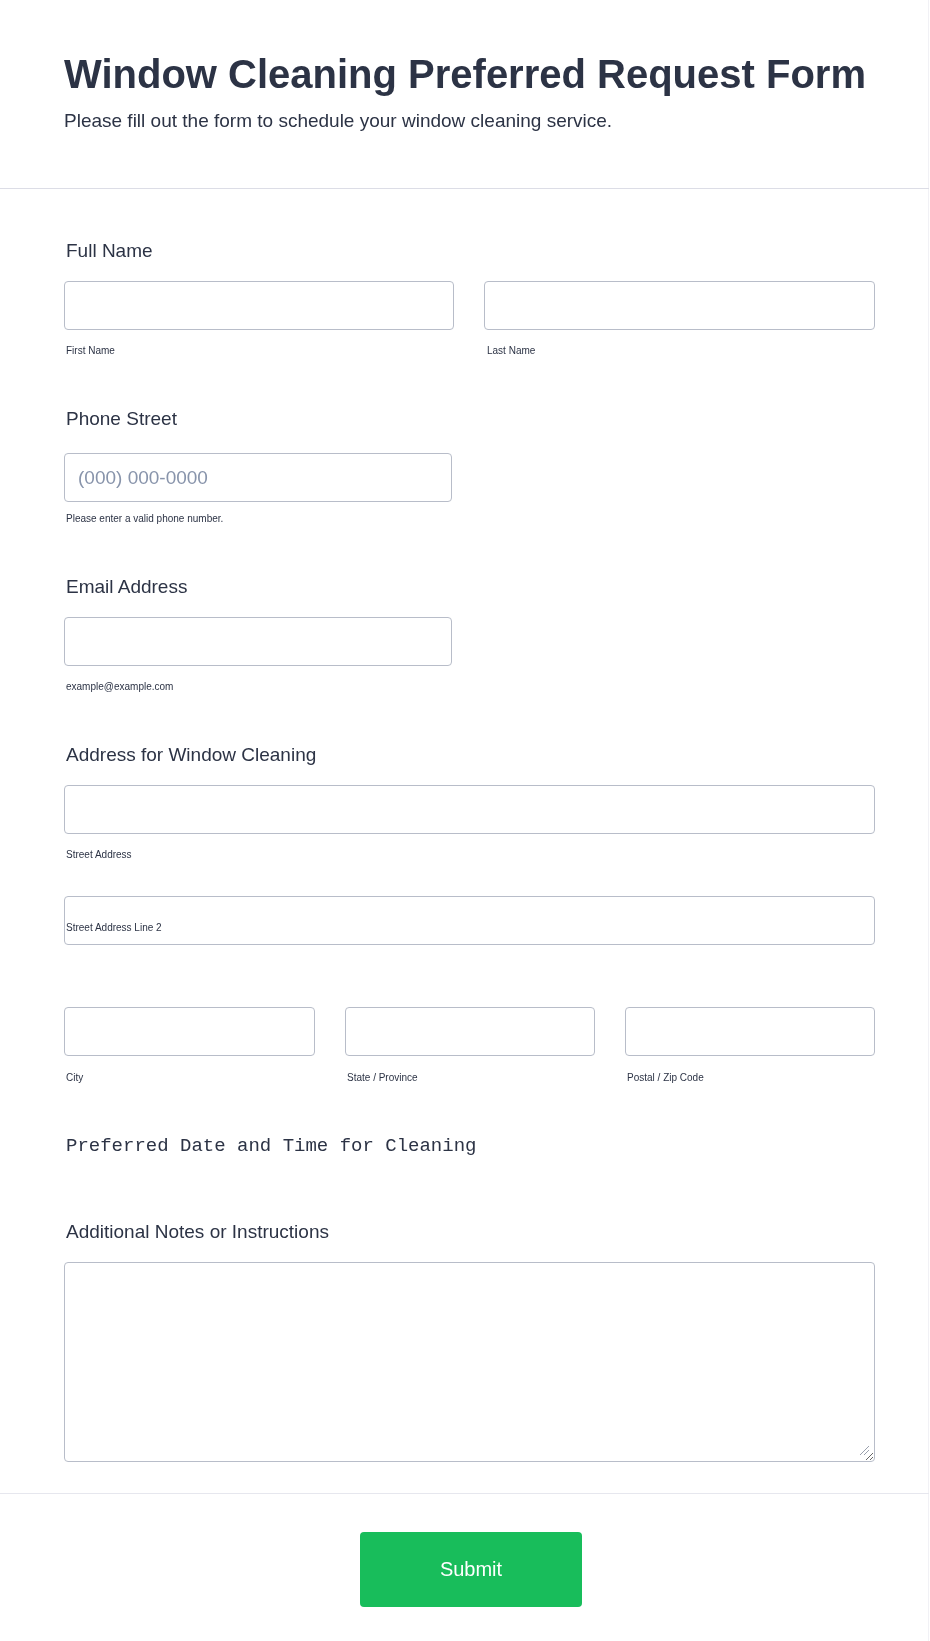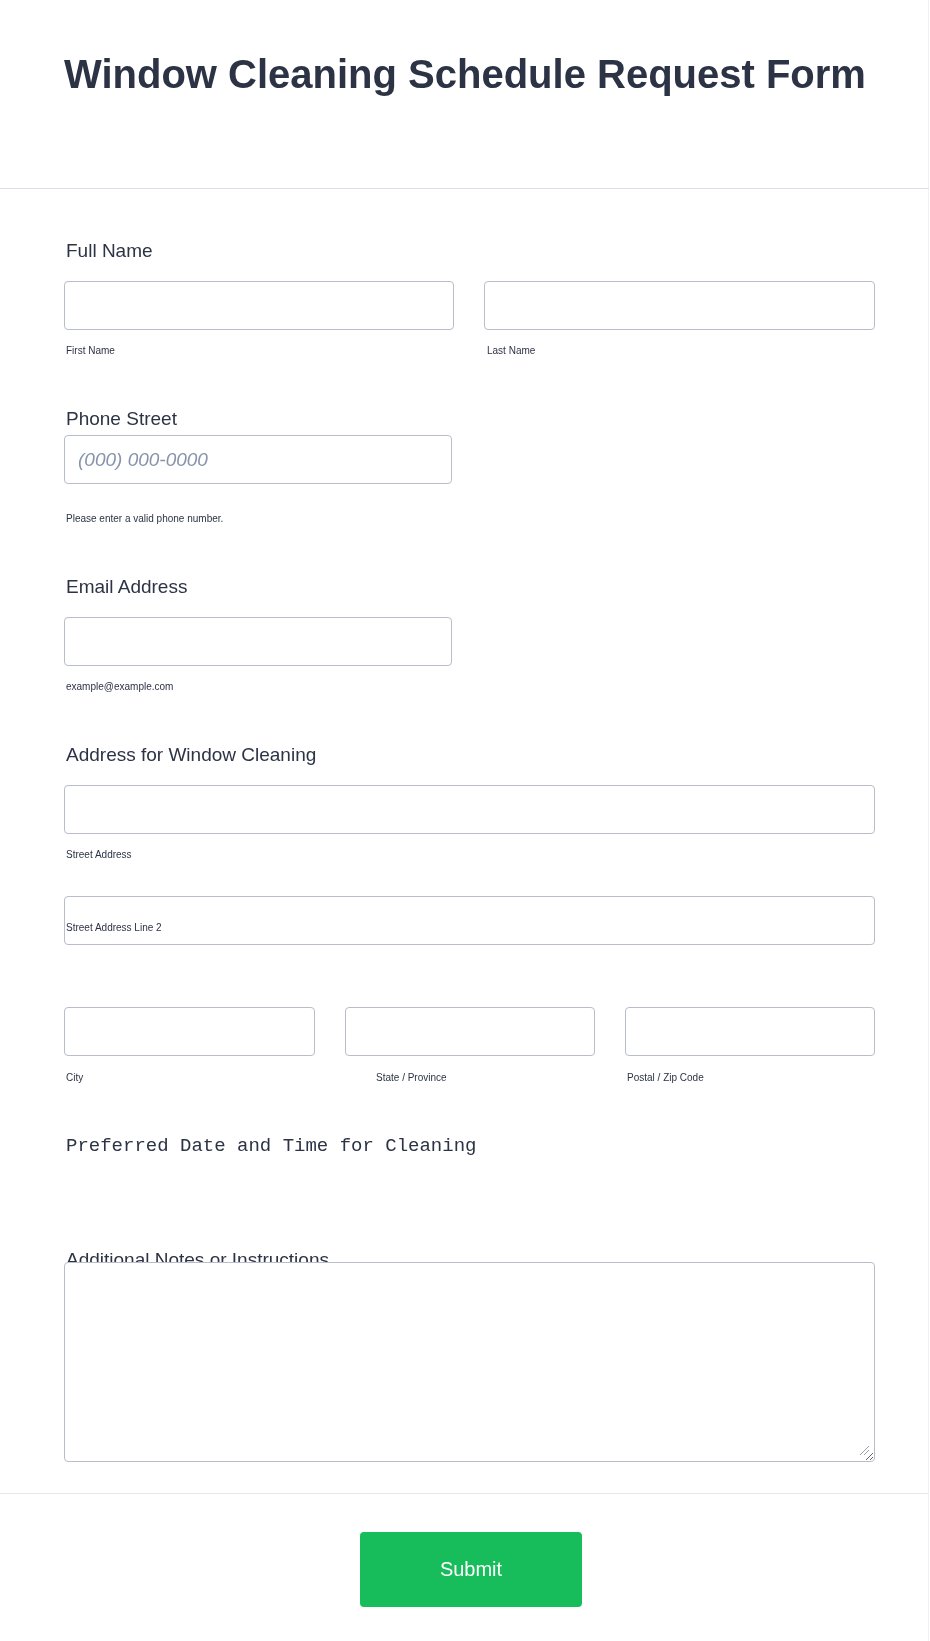--- a/index.html
+++ b/index.html
@@ -17,56 +17,57 @@
     .resize-grip { position: absolute; left: 858px; top: 1444px; width: 12px; height: 12px; pointer-events: none; }
     .footer-divider { position: absolute; left: 0; top: 1493px; width: 929px; height: 1px; background: #e6e7ee; }
     .submit { position: absolute; left: 360px; top: 1532px; width: 222px; height: 75px; background: #18bd5b; border: none; border-radius: 4px; color: #ffffff; font-size: 20px; font-family: "Liberation Sans", sans-serif; cursor: pointer; }
   </style>
 </head>
 <body>
 
 <div class="page">
 
   <div class="header">
-    <h1 class="title">Window Cleaning Schedule Request Form</h1>
+    <h1 class="title">Window Cleaning Preferred Request Form</h1>
+    <p class="subtitle">Please fill out the form to schedule your window cleaning service.</p>
   </div>
 
   <div class="label" style="top:240px;">Full Name</div>
   <input class="input" style="left: 64px; top: 281px; width: 390px;" type="text" value="">
   <div class="sublabel" style="left:66px; top:345px;">First Name</div>
   <input class="input" style="left: 484px; top: 281px; width: 391px;" type="text" value="">
   <div class="sublabel" style="left:487px; top:345px;">Last Name</div>
 
   <div class="label" style="top:408px;">Phone Street</div>
-  <input class="input" style="left: 64px; top: 435px; width: 388px; font-style: italic;" type="tel" placeholder="(000) 000-0000">
+  <input class="input" style="left: 64px; top: 453px; width: 388px;" type="tel" placeholder="(000) 000-0000">
   <div class="sublabel" style="left:66px; top:513px;">Please enter a valid phone number.</div>
 
   <div class="label" style="top:576px;">Email Address</div>
   <input class="input" style="left: 64px; top: 617px; width: 388px;" type="email" value="">
   <div class="sublabel" style="left:66px; top:681px;">example@example.com</div>
 
   <div class="label" style="top:744px;">Address for Window Cleaning</div>
   <input class="input" style="left: 64px; top: 785px; width: 811px;" type="text" value="">
   <div class="sublabel" style="left:66px; top:849px;">Street Address</div>
 
   <input class="input" style="left: 64px; top: 896px; width: 811px;" type="text" value="">
   <div class="sublabel" style="left:66px; top:922px;">Street Address Line 2</div>
 
   <input class="input" style="left: 64px; top: 1007px; width: 251px;" type="text" value="">
   <div class="sublabel" style="left:66px; top:1072px;">City</div>
 
   <input class="input" style="left: 345px; top: 1007px; width: 250px;" type="text" value="">
-  <div class="sublabel" style="left:347px; top:1072px;margin-left:29px;">State / Province</div>
+  <div class="sublabel" style="left:347px; top:1072px;">State / Province</div>
 
   <input class="input" style="left: 625px; top: 1007px; width: 250px;" type="text" value="">
   <div class="sublabel" style="left:627px; top:1072px;">Postal / Zip Code</div>
 
   <div class="label" style="top:1135px;font-family:Liberation Mono, monospace;">Preferred Date and Time for Cleaning</div>
 
-  <div class="label" style="top:1221px;margin-top:28px;">Additional Notes or Instructions</div>
+  <div class="label" style="top:1221px;">Additional Notes or Instructions</div>
   <textarea class="textarea" style=""></textarea>
   <svg class="resize-grip" viewBox="0 0 12 12">
     <line x1="2" y1="11" x2="11" y2="2" stroke="#9aa0ad" stroke-width="1"></line>
     <line x1="6" y1="11" x2="11" y2="6" stroke="#9aa0ad" stroke-width="1"></line>
   </svg>
 
   <div class="footer-divider"></div>
 
   <button class="submit">Submit</button>
 </div>

